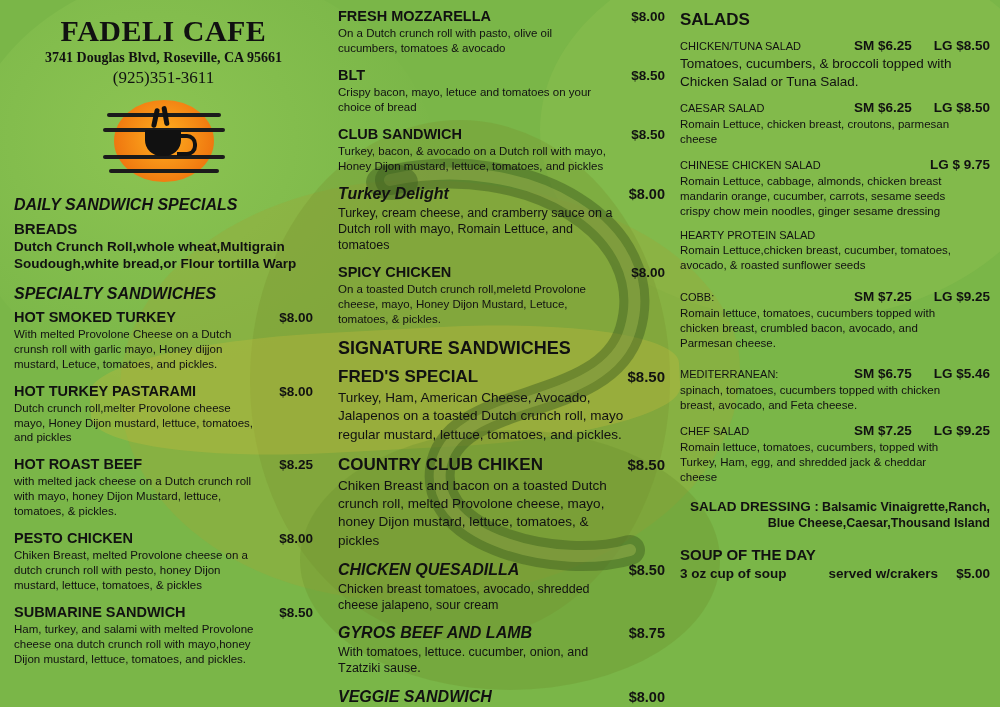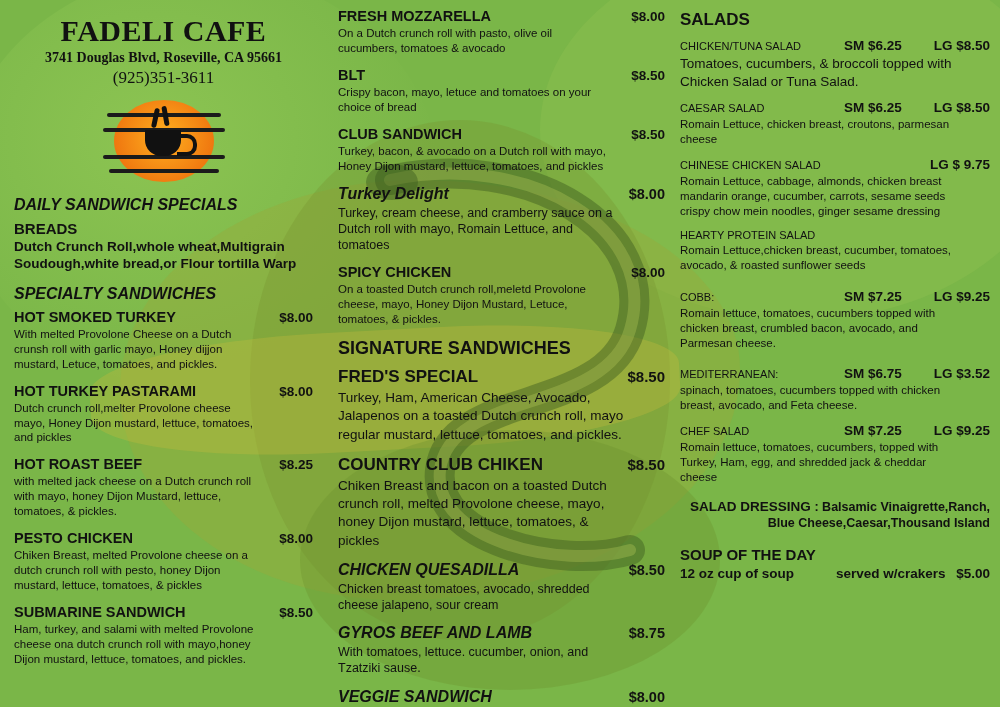--- a/index.html
+++ b/index.html
@@ -73,21 +73,21 @@
   .mid .big .item-desc{font-size:13.5px;line-height:1.35;max-width:290px;}
   .mid .med .item-name{font-size:16px;font-style:italic;}
   .mid .med .item-price{font-size:14.5px;}
   .mid .med .item-desc{font-size:12.5px;max-width:285px;}
 
   
   .right h2.salads{font-weight:bold;font-size:17px;margin:4px 0 8px;}
   .right .sal{margin-bottom:10px;}
   .sal-row{display:flex;align-items:baseline;}
   .sal-name{font-weight:normal;font-size:11px;}
-  .sal-prices{margin-left:auto;display:flex;gap:32px;}
+  .sal-prices{margin-left:auto;display:flex;gap:22px;}
   .sal-sm,.sal-lg{font-weight:bold;font-size:13.5px;white-space:nowrap;}
   .sal-desc{font-size:11.5px;line-height:1.3;margin-top:2px;max-width:285px;}
   .sal.spaced{margin-top:16px;}
   .dressing-head{font-weight:bold;font-size:13.5px;margin-top:14px;text-align:right;}
   .dressing-body{font-size:12.5px;line-height:1.3;}
   .soup-head{font-weight:bold;font-size:15px;margin-top:14px;}
   .soup-row{display:flex;align-items:baseline;font-weight:bold;font-size:13.5px;margin-top:3px;}
   .soup-row .mid-txt{margin-left:42px;}
   .soup-row .price{margin-left:auto;}
 </style>
@@ -299,21 +299,21 @@
         </span>
       </div>
       <div class="sal-desc">Romain lettuce, tomatoes, cucumbers topped with chicken breast, crumbled bacon, avocado, and Parmesan cheese.</div>
     </div>
 
     <div class="sal spaced">
       <div class="sal-row">
         <span class="sal-name">MEDITERRANEAN:</span>
         <span class="sal-prices">
           <span class="sal-sm">SM  $6.75</span>
-          <span class="sal-lg">LG  $3.52</span>
+          <span class="sal-lg">LG  $5.46</span>
         </span>
       </div>
       <div class="sal-desc">spinach, tomatoes, cucumbers topped with chicken breast, avocado, and Feta cheese.</div>
     </div>
 
     <div class="sal">
       <div class="sal-row">
         <span class="sal-name">CHEF SALAD</span>
         <span class="sal-prices">
           <span class="sal-sm">SM  $7.25</span>
@@ -323,19 +323,19 @@
       <div class="sal-desc">Romain lettuce, tomatoes, cucumbers, topped with Turkey, Ham, egg, and shredded jack &amp; cheddar cheese</div>
     </div>
 
     <div class="dressing-head">
       <span>SALAD DRESSING</span>
       <span class="dressing-body">: Balsamic Vinaigrette,Ranch, Blue Cheese,Caesar,Thousand Island</span>
     </div>
 
     <div class="soup-head">SOUP OF THE DAY</div>
     <div class="soup-row">
-      <span>12 oz cup of soup</span>
+      <span>3 oz cup of soup</span>
       <span class="mid-txt">served w/crakers</span>
       <span class="price">$5.00</span>
     </div>
   </div>
 
 </div>
 
 </body></html>

